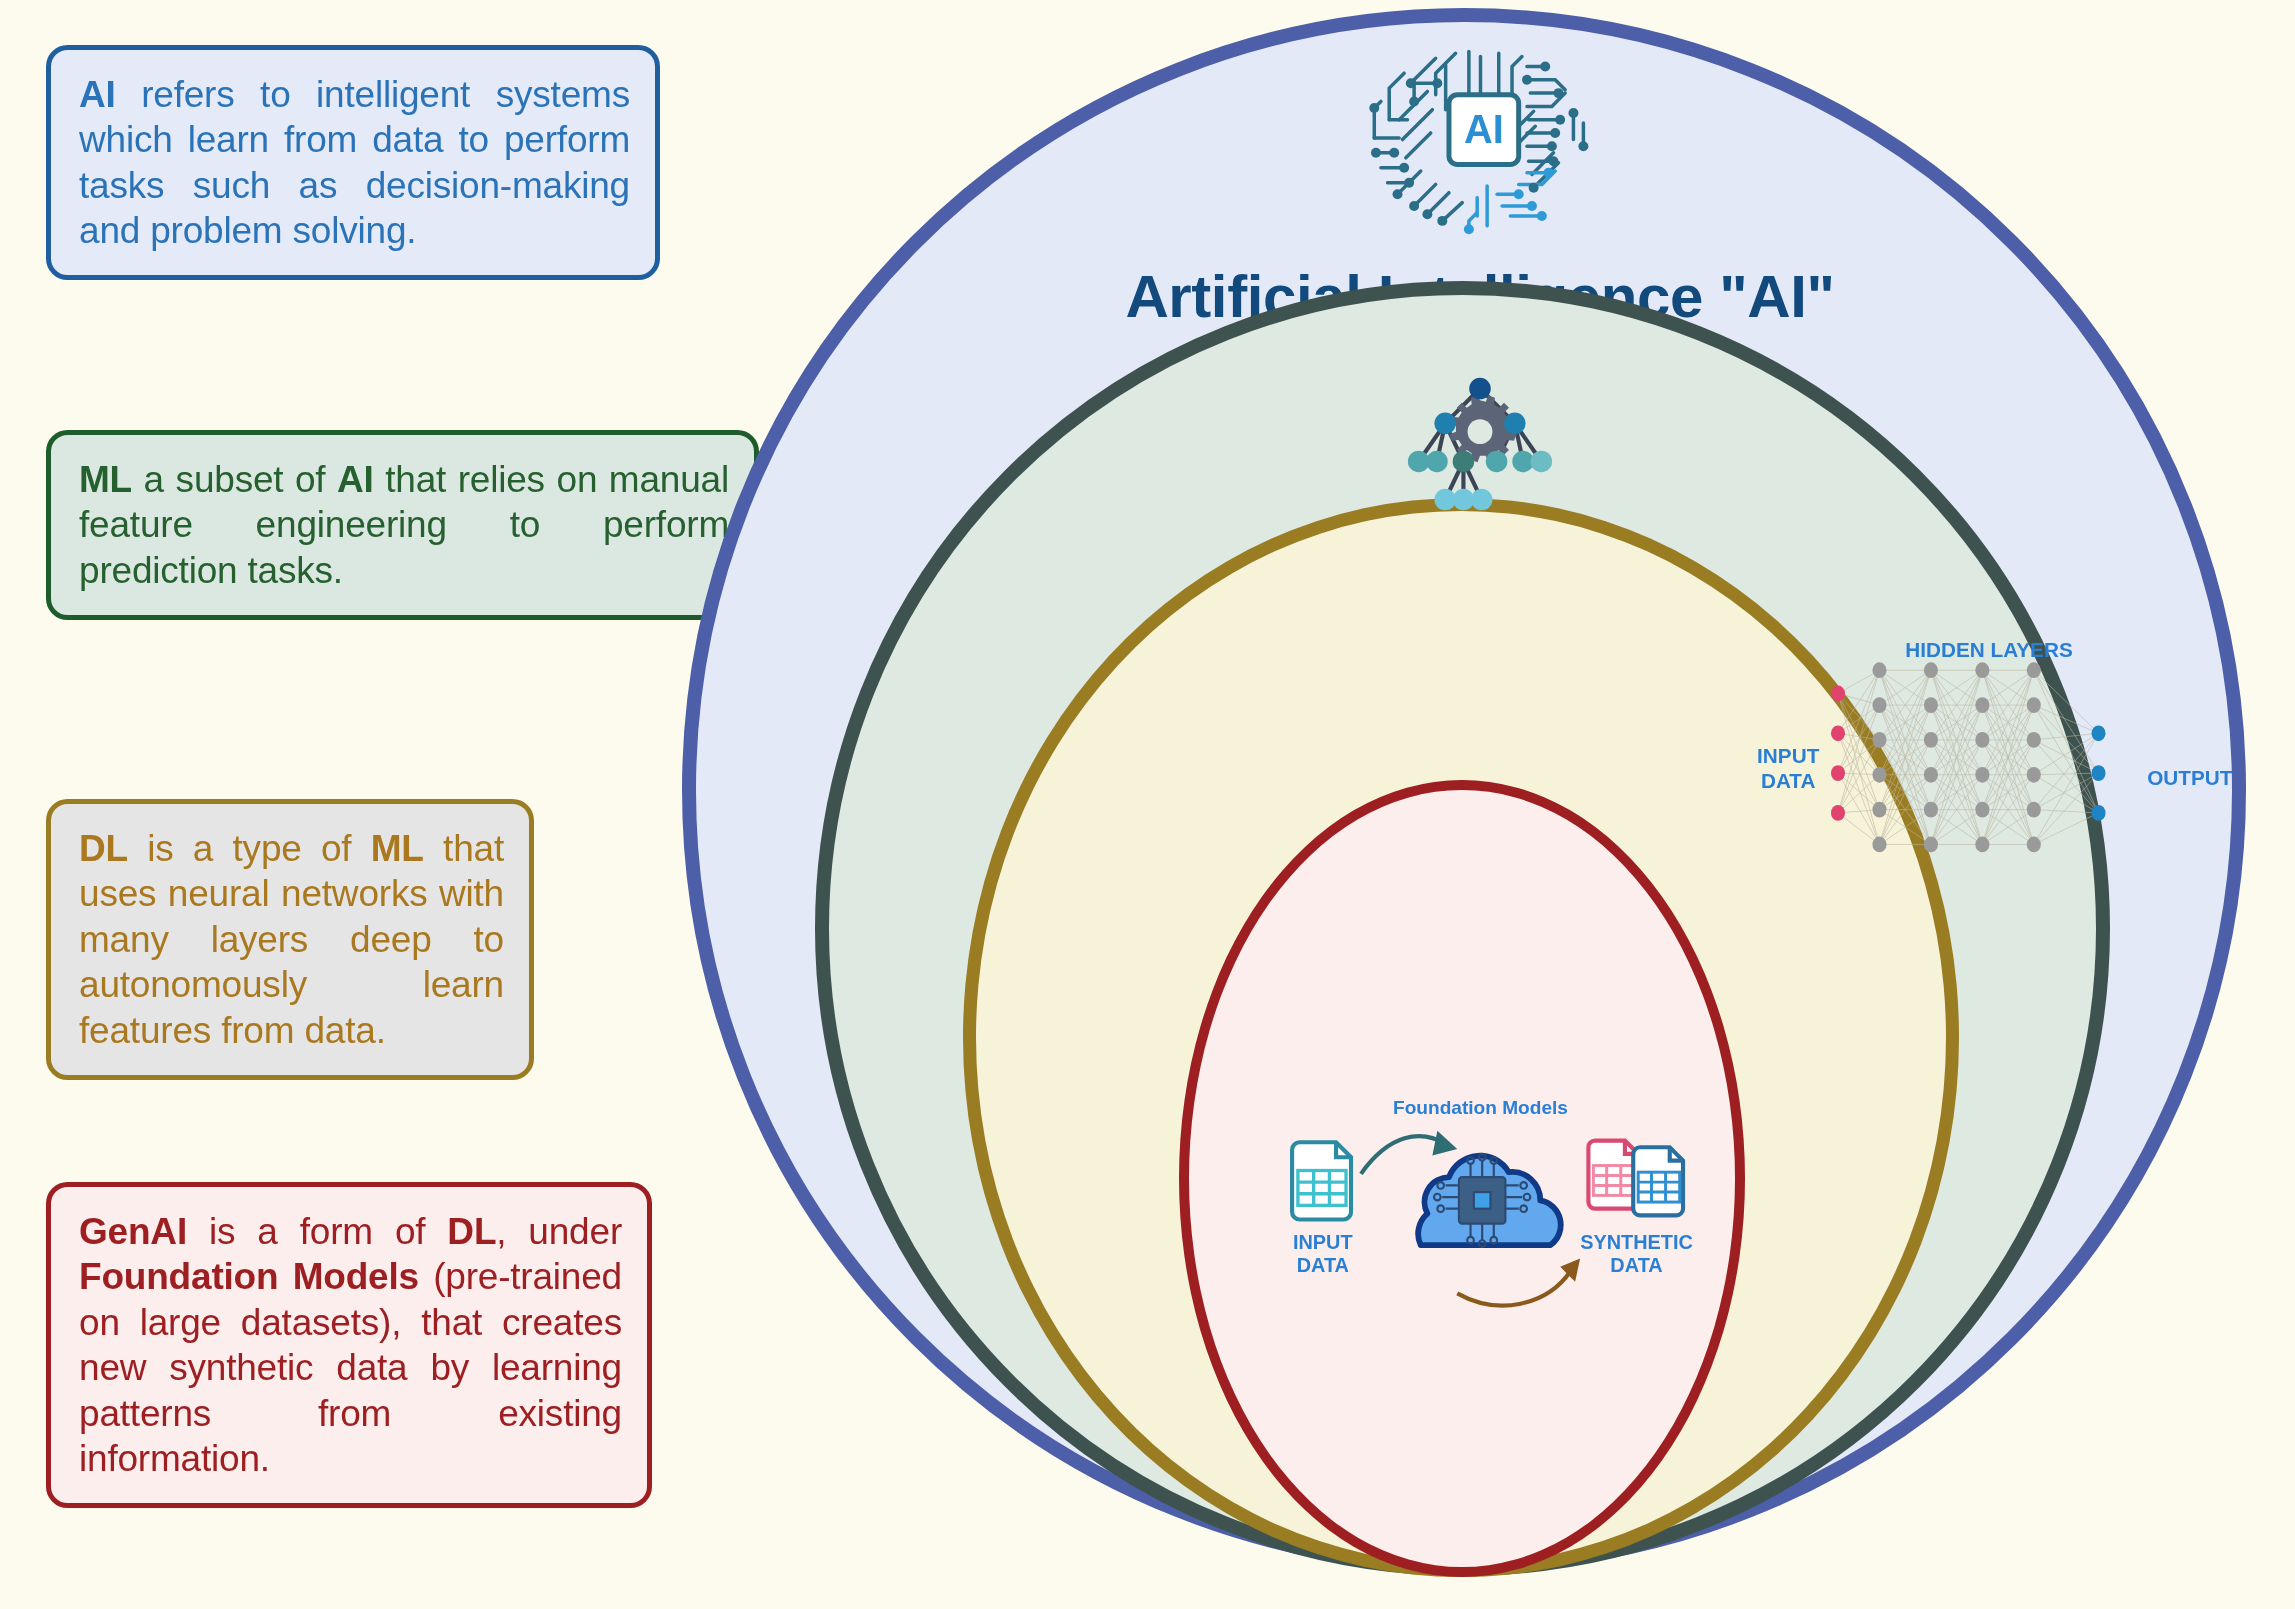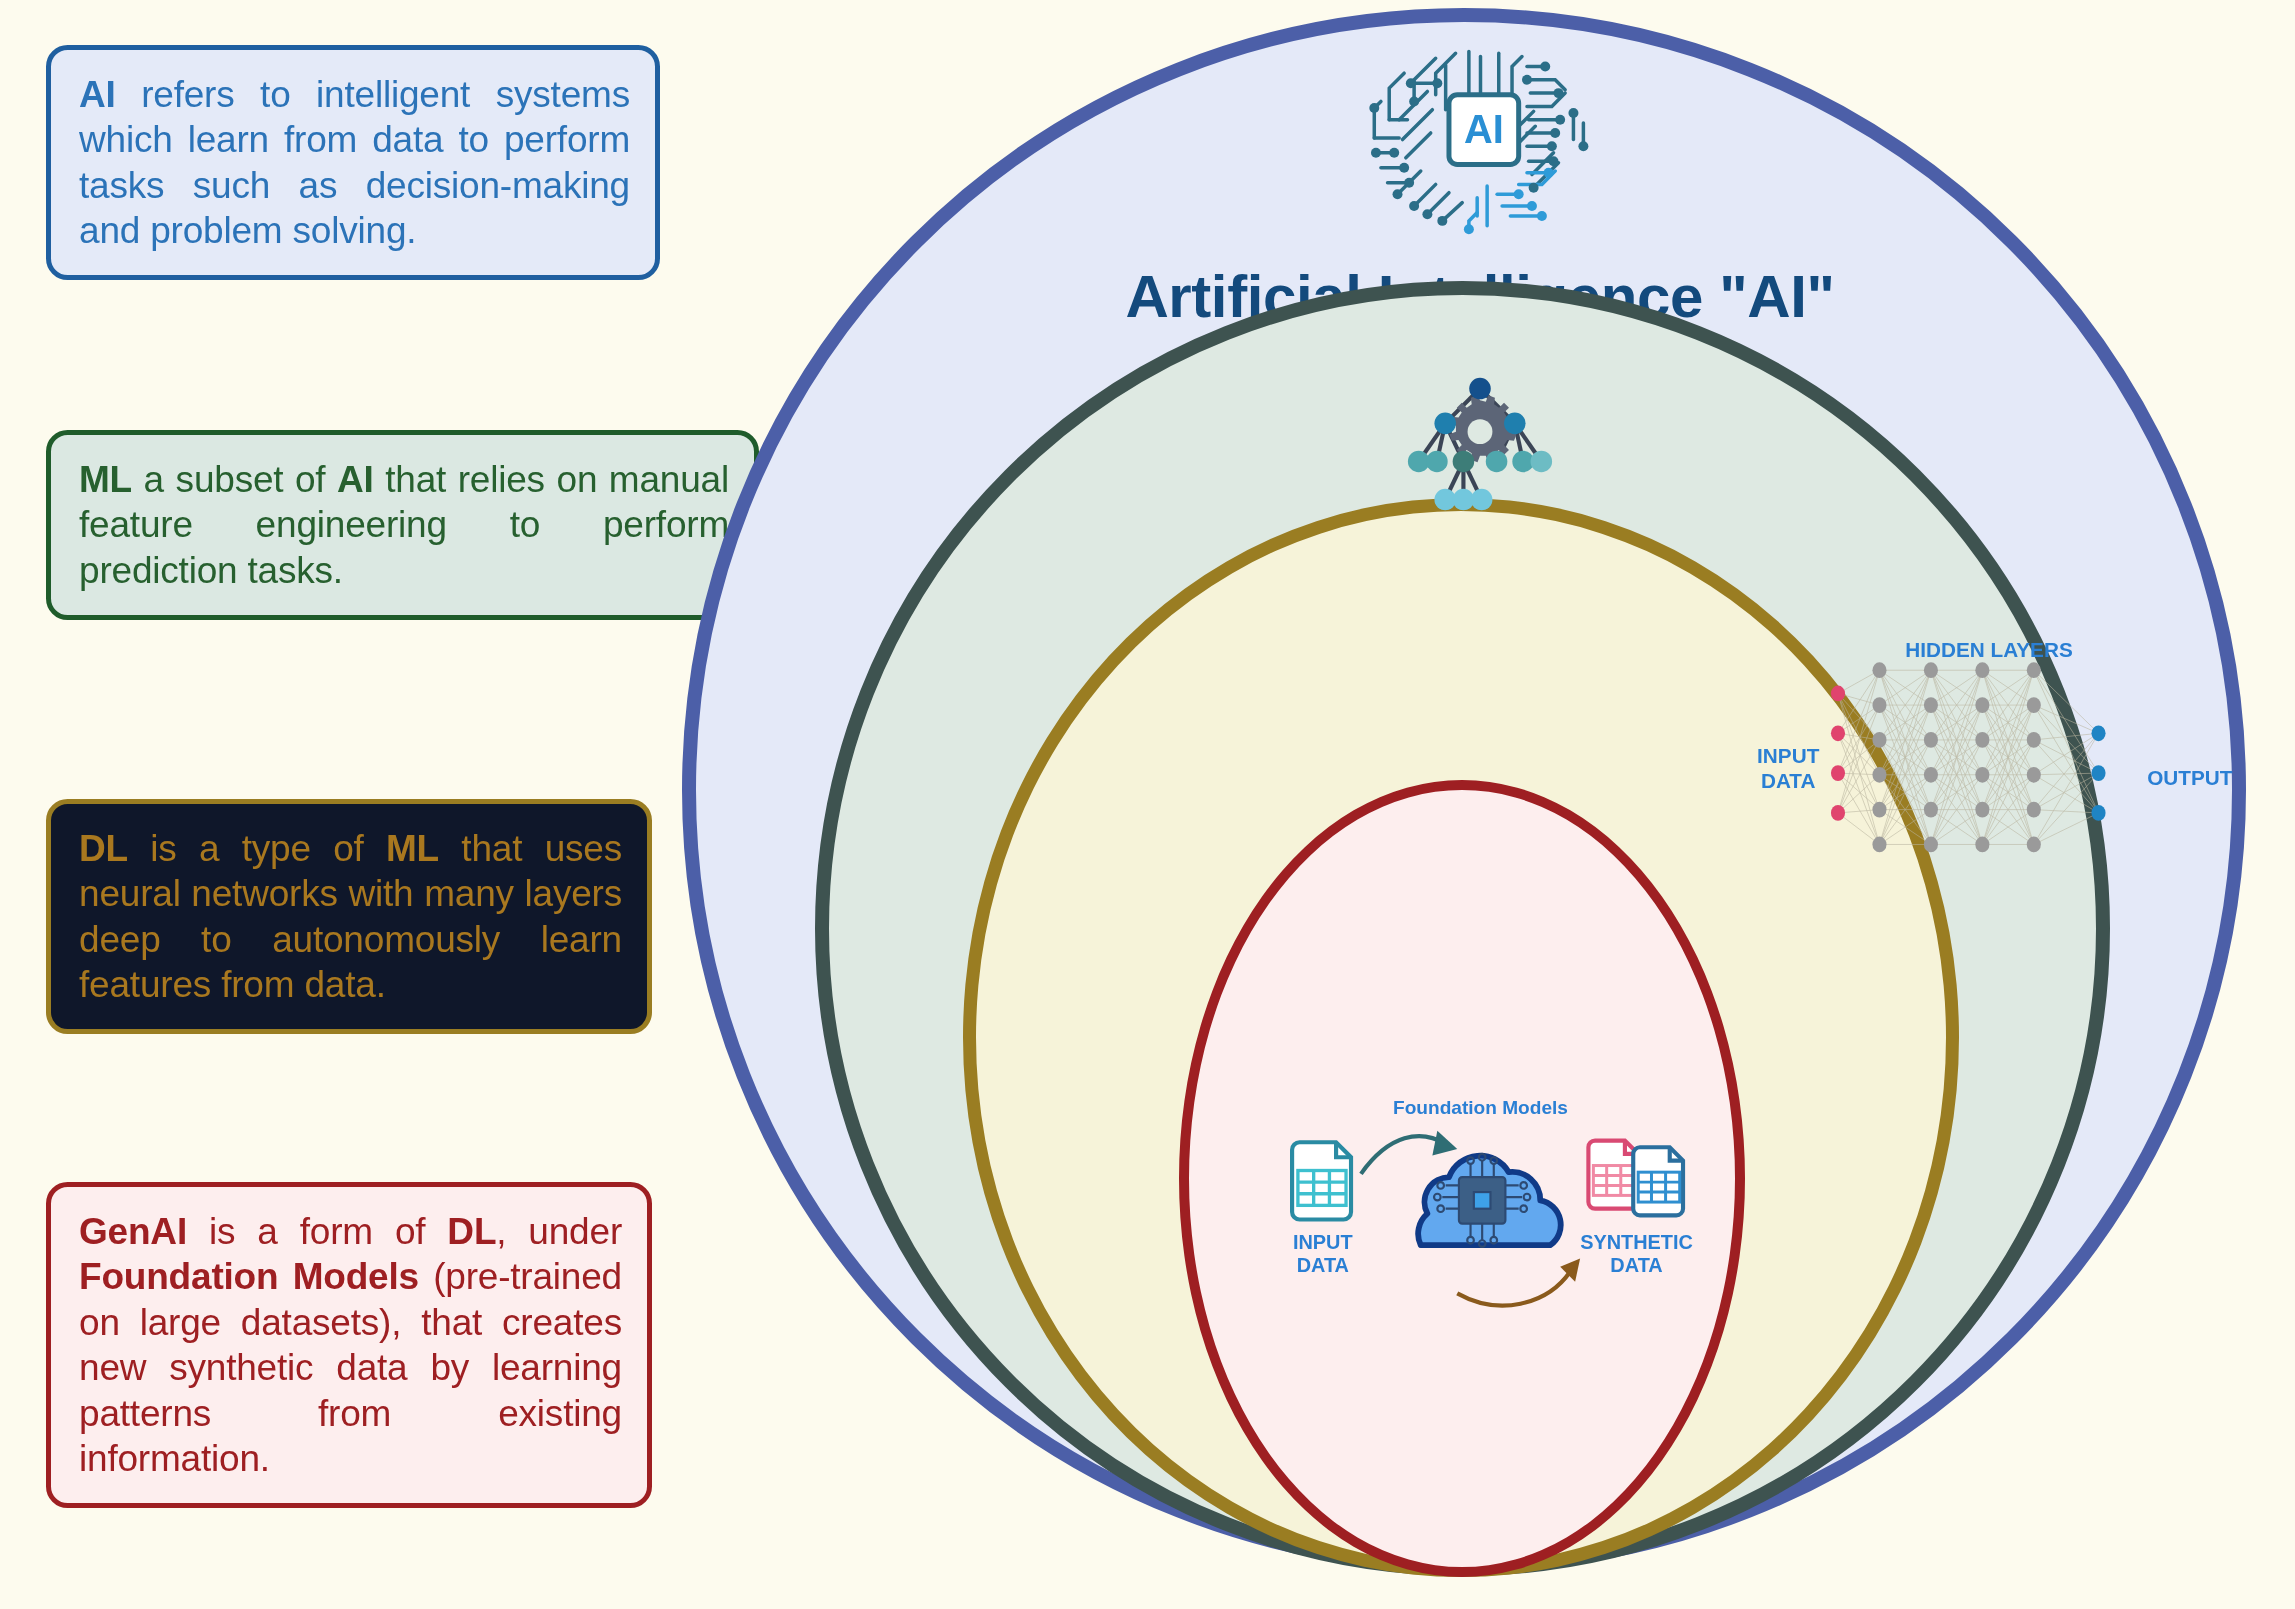--- a/index.html
+++ b/index.html
@@ -51,23 +51,23 @@
   }
   .card-ml {
     top: 430px;
     width: 713px;
     border: 5px solid #1f5c2b;
     background: #dbe8e2;
     color: #27602f;
   }
   .card-dl {
     top: 799px;
-    width: 606px;
+    width: 488px;
     border: 5px solid #9a7d22;
-    background: #0f172a;
+    background: #e5e5e5;
     color: #a9781f;
   }
   .card-genai {
     top: 1182px;
     width: 606px;
     border: 5px solid #9e1f22;
     background: #fdeeee;
     color: #9e1f22;
   }
 

